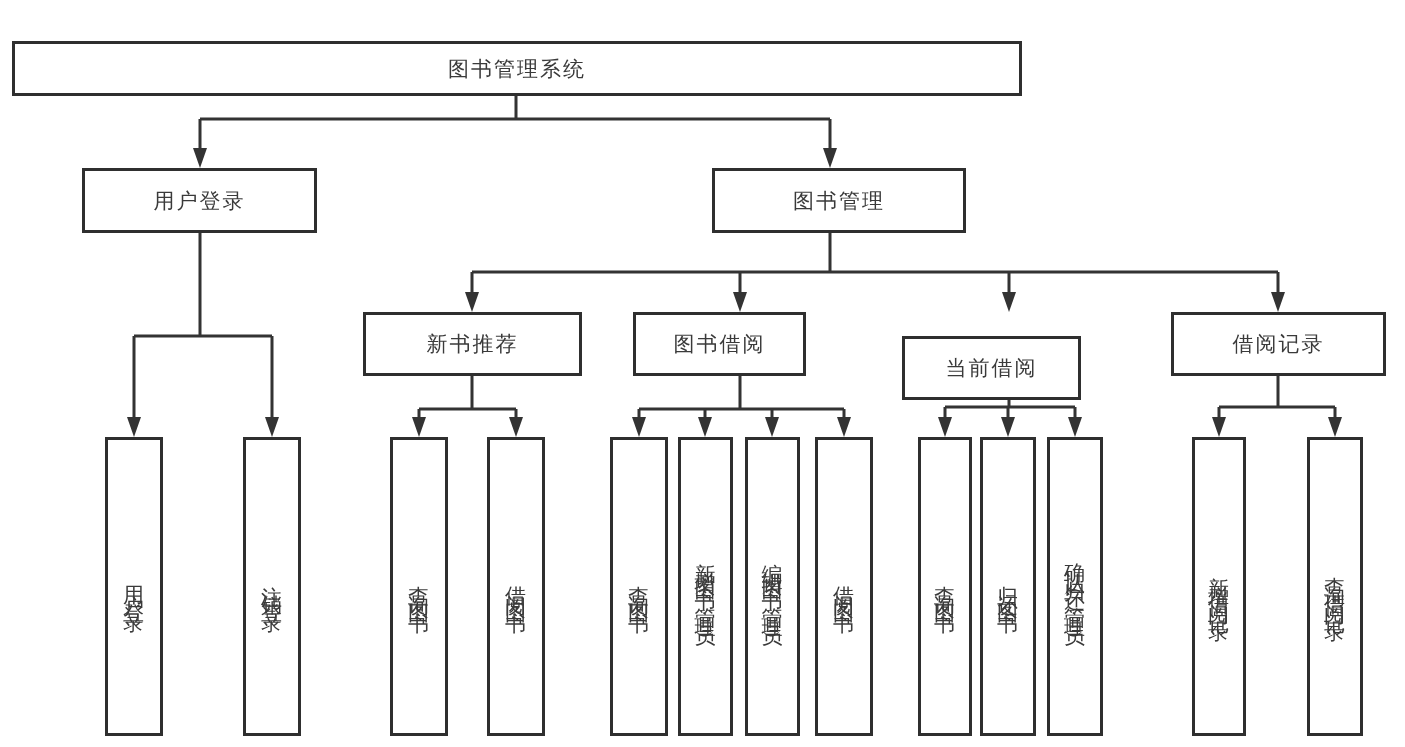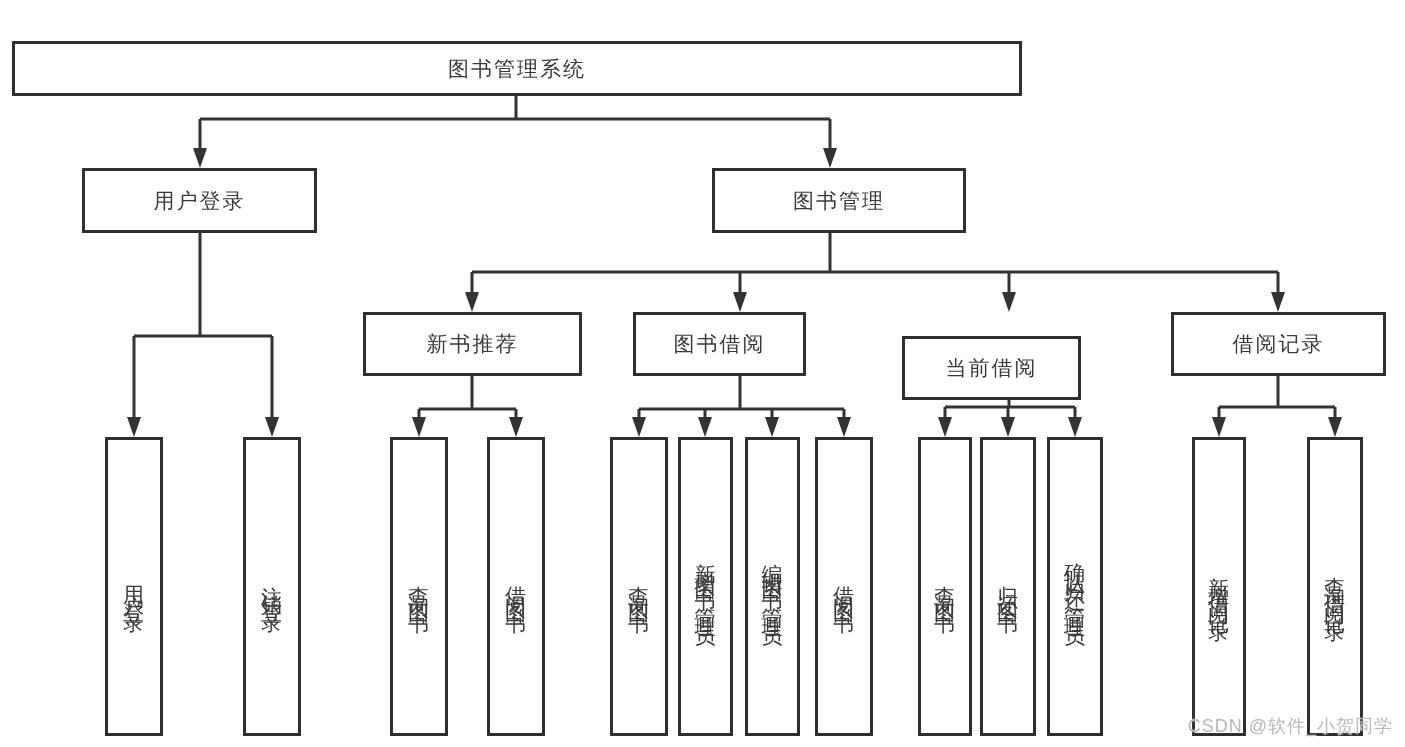--- a/index.html
+++ b/index.html
@@ -174,15 +174,14 @@
   <div class="node leaf l-confirm-ret">
     <span class="vlabel">确认归还（管理员）</span>
   </div>
   <div class="node leaf l-add-record">
     <span class="vlabel">新增借阅记录</span>
   </div>
   <div class="node leaf l-query-record">
     <span class="vlabel">查询借阅记录</span>
   </div>
 
-  <div class="watermark">CSDN @软件_小贺同学</div>
 
 </div>
 
 </body></html>

